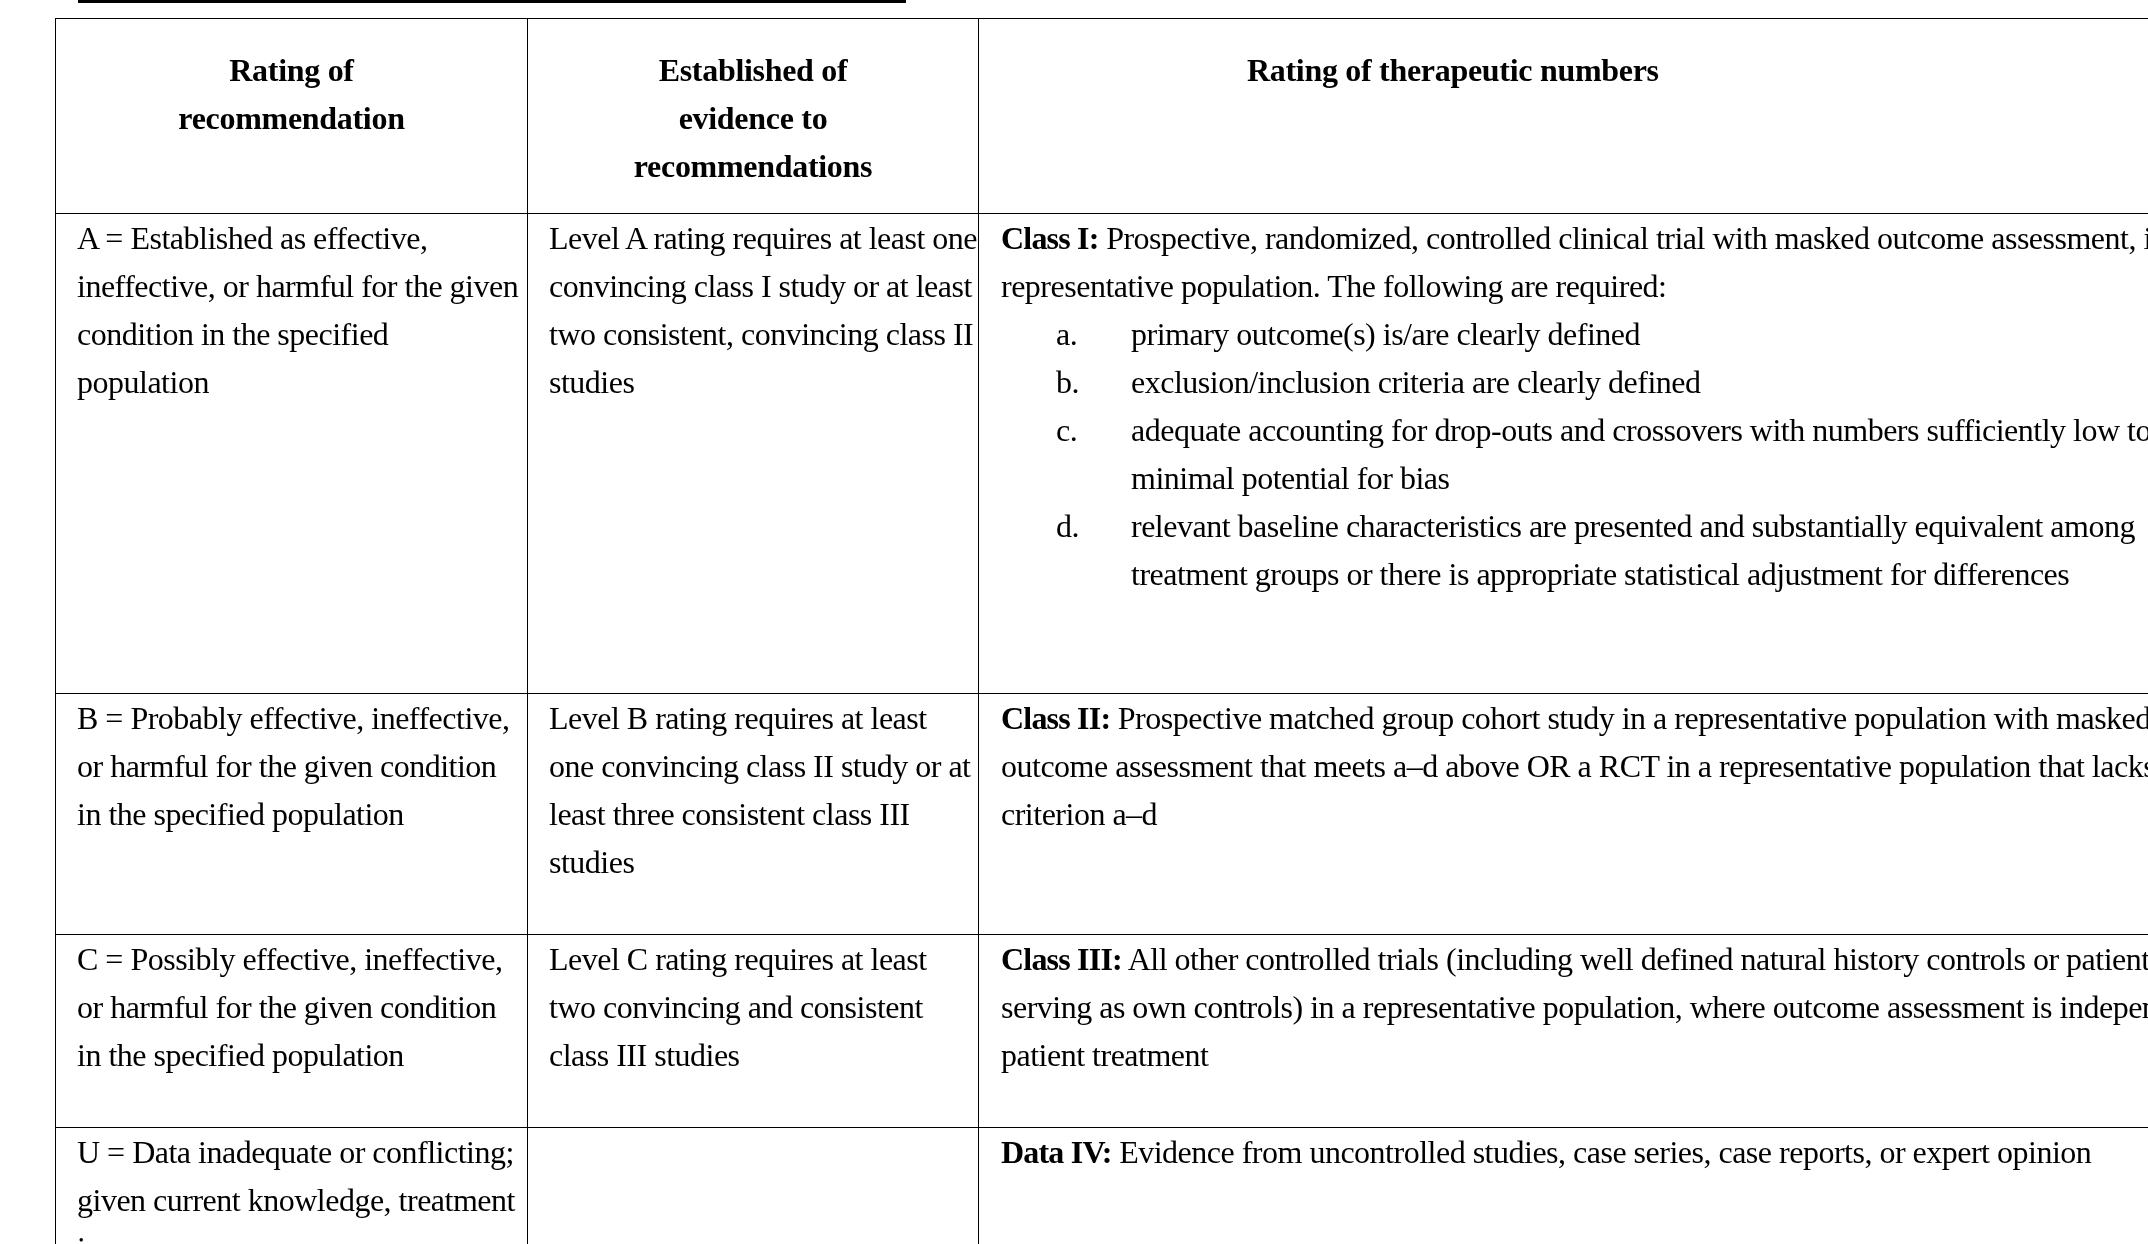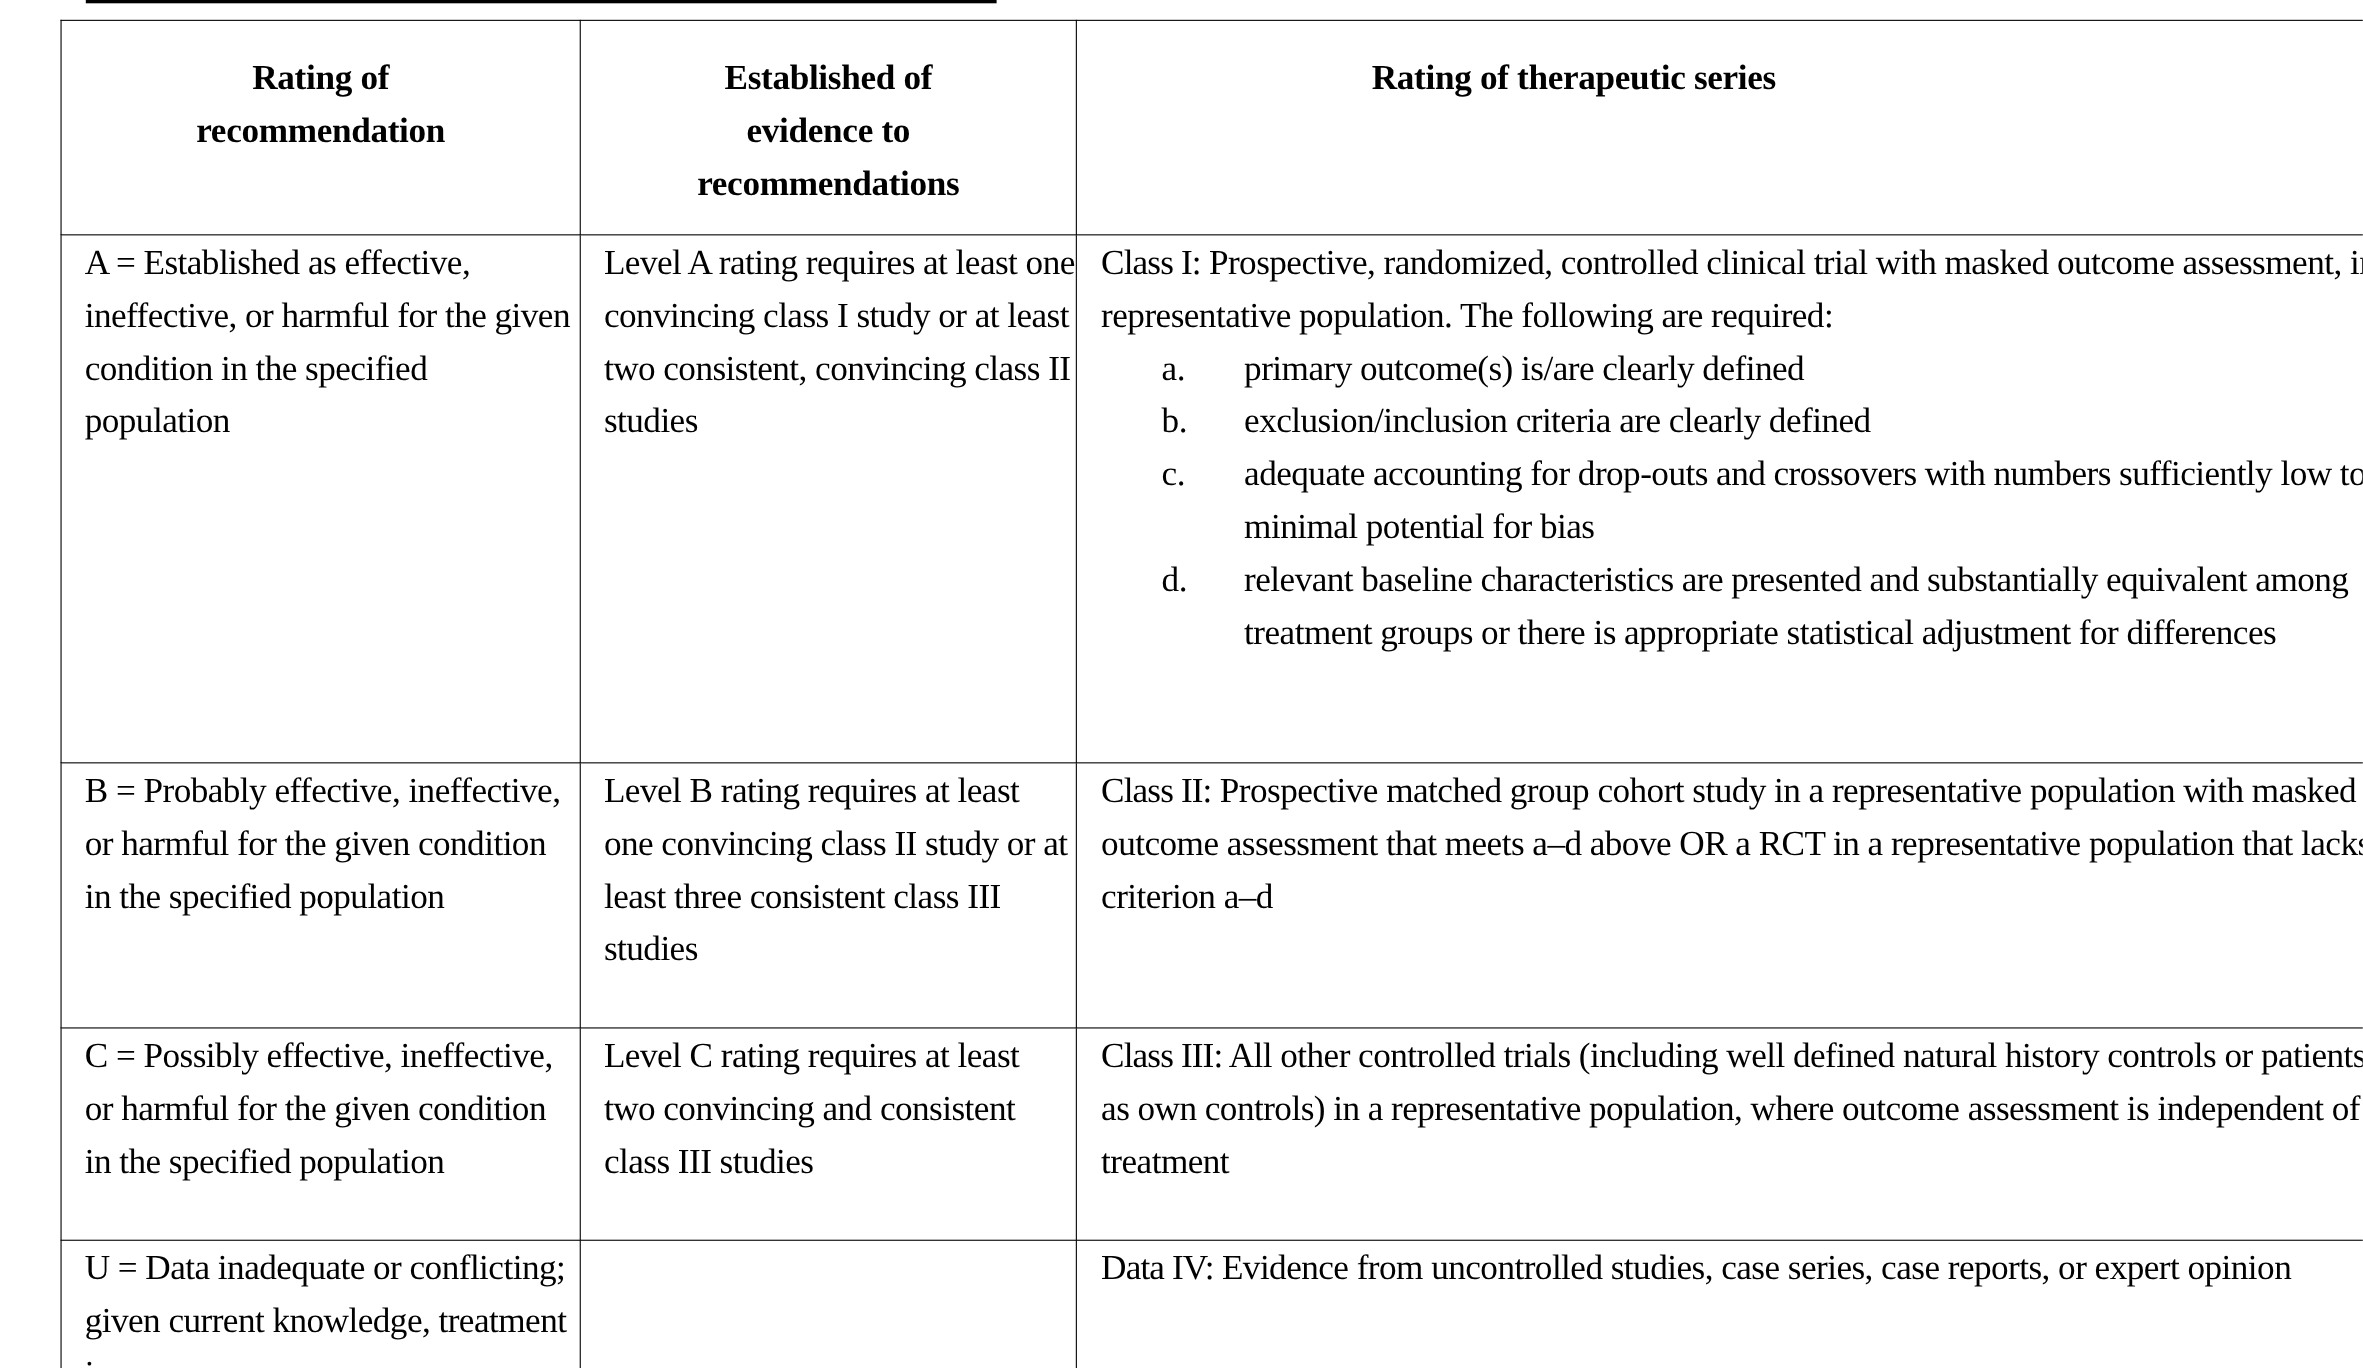--- a/index.html
+++ b/index.html
@@ -60,21 +60,21 @@
       display: inline-block;
       margin-left: 268px;
     }
     .evidence-table td.col3 {
       padding-left: 22px;
     }
     .row-a td { height: 479px; }
     .row-b td { height: 240px; margin-top: 40px; }
     .row-c td { height: 192px; }
     .row-u td { height: 200px; }
-    .class-label { font-weight: normal; letter-spacing: -0.8px; }
+    .class-label { font-weight: bold; letter-spacing: -0.8px; }
     .criteria-list {
       list-style: none;
       margin: 0;
       padding: 0;
     }
     .criteria-list li {
       position: relative;
       padding-left: 130px;
     }
     .criteria-list li .marker {
@@ -100,21 +100,21 @@
       <th>
         <span class="cell-text">Rating of</span>
         <span class="cell-text">recommendation</span>
       </th>
       <th>
         <span class="cell-text">Established of</span>
         <span class="cell-text">evidence to</span>
         <span class="cell-text">recommendations</span>
       </th>
       <th class="col3-head">
-        <span>Rating of therapeutic series</span>
+        <span>Rating of therapeutic numbers</span>
       </th>
     </tr>
   </thead>
   <tbody>
 
     <tr class="row-a">
       <td>A = Established as effective, ineffective, or harmful for the given condition in the specified population</td>
       <td>Level A rating requires at least one convincing class I study or at least two consistent, convincing class II studies</td>
       <td class="col3">
         <span><span class="class-label">Class I:</span><span> Prospective, randomized, controlled clinical trial with masked outcome assessment, in a representative population. The following are required:</span></span>

